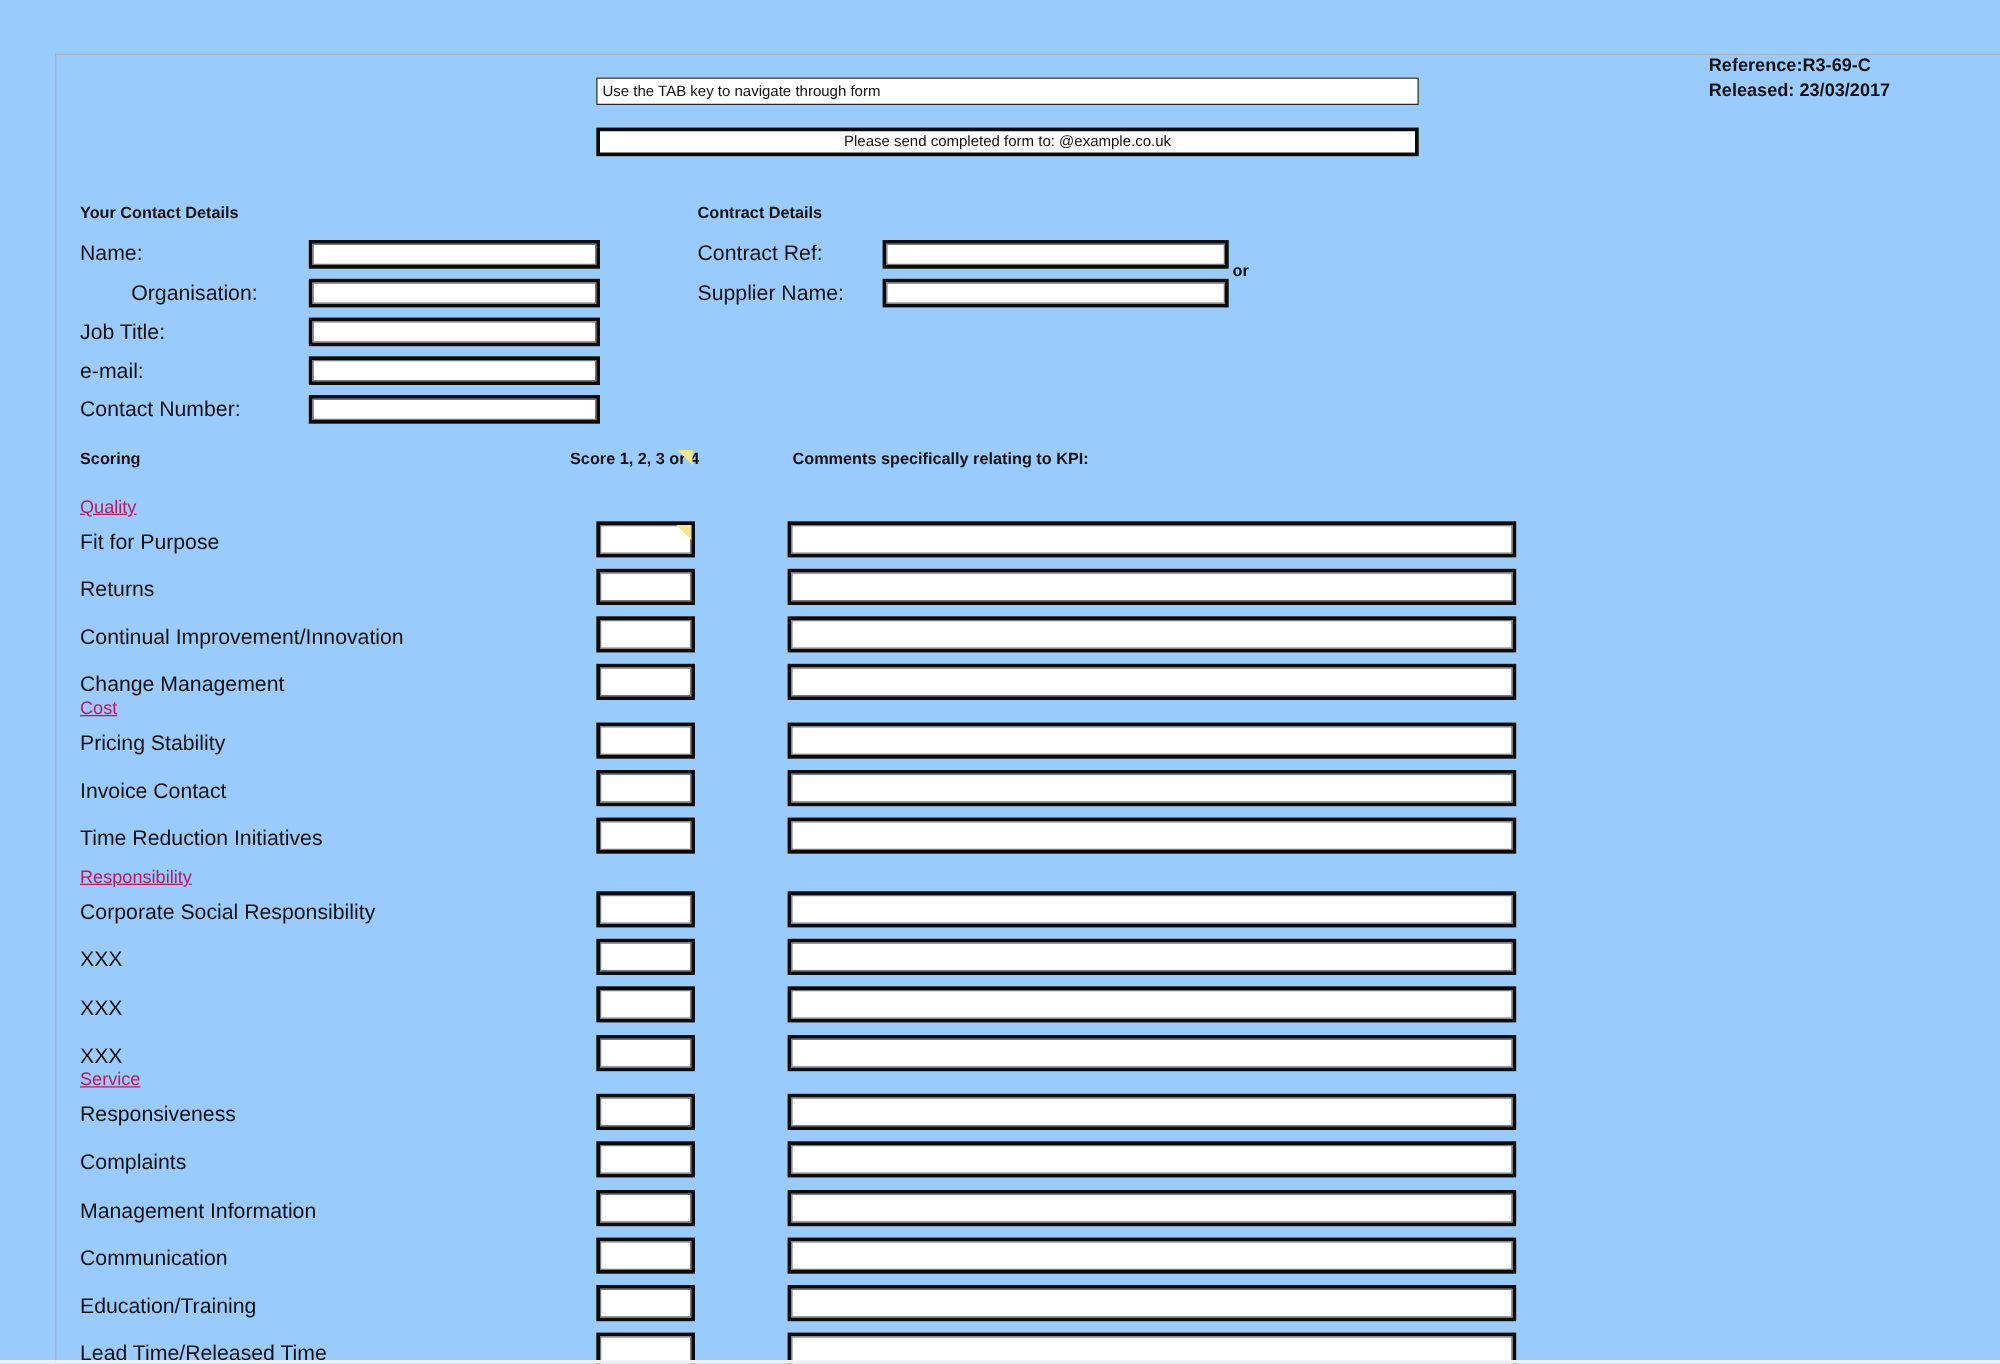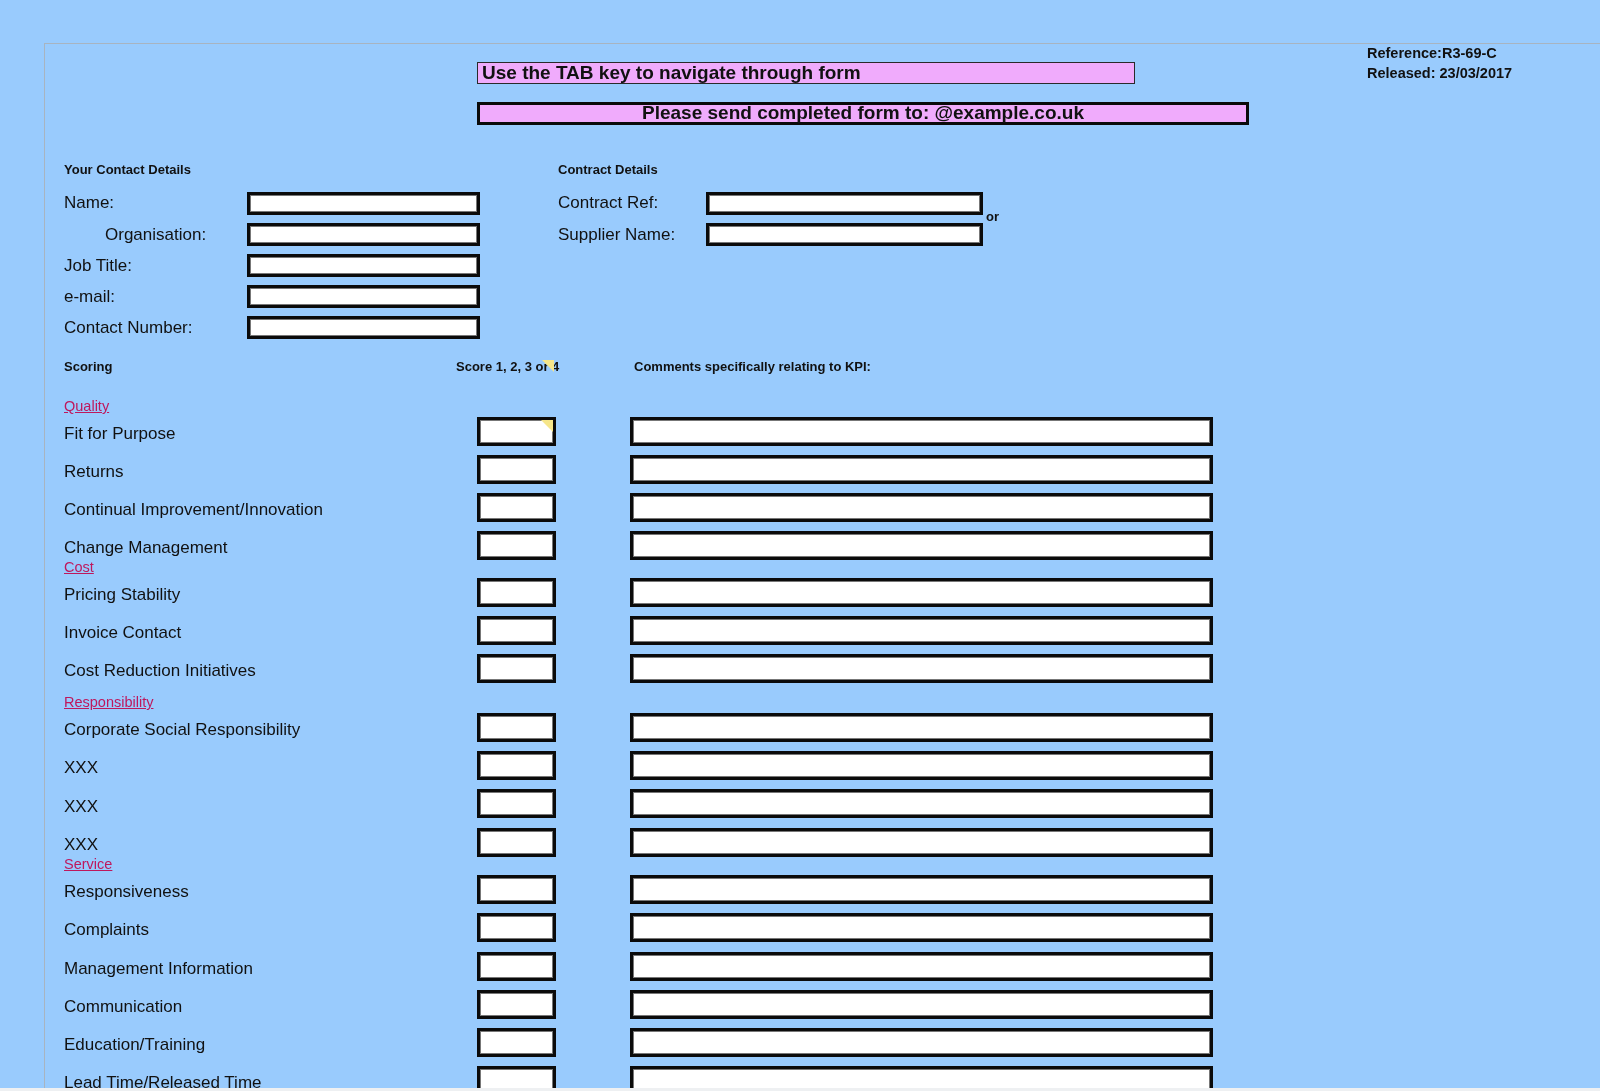--- a/index.html
+++ b/index.html
@@ -21,22 +21,22 @@
   .bottom-bar {
     position: absolute; left: 0; top: 1088px;
     width: 1600px; height: 3px; background: #eef0f2;
   }
   .abs { position: absolute; }
   .txt { font-size: 17px; white-space: nowrap; }
   .hdr { font-size: 13px; font-weight: bold; white-space: nowrap; }
 
   .banner {
     position: absolute;
-    font-size: 19px; font-weight: bold;
-    background: #f0abfc;
+    font-size: 12px; font-weight: normal;
+    background: #ffffff;
     box-sizing: border-box;
     white-space: nowrap;
   }
   .banner.thin { border: 1px solid #2a2a2a; padding: 2px 4px; }
   .banner.thick { border: 3px solid #0a0a0a; text-align: center; padding: 0 4px; line-height: 16px; }
 
   .ref { position: absolute; left: 1367px; top: 43px; font-size: 14.5px; font-weight: bold; line-height: 20px; }
 
   .field {
     position: absolute;
@@ -63,21 +63,21 @@
     border-top: 12px solid #f6e68a;
     border-left: 12px solid transparent;
   }
 </style>
 </head>
 <body>
 
 <div class="page"></div>
 
 <div class="banner thin" style="left:477px; top:62px; width:658px; height:22px; line-height:16px;">Use the TAB key to navigate through form</div>
-<div class="banner thick" style="left:477px; top:102px; width:772px; height:23px;">Please send completed form to: @example.co.uk</div>
+<div class="banner thick" style="left:477px; top:102px; width:658px; height:23px;">Please send completed form to: @example.co.uk</div>
 
 <div class="ref">
   <div><span>Reference:</span><span>R3-69-C</span></div>
   <div><span>Released:</span> <span>23/03/2017</span></div>
 </div>
 
 <div class="hdr abs" style="left:64px; top:162px;">Your Contact Details</div>
 
 <div class="txt abs" style="left:64px; top:193px;">Name:</div>
 <input class="field" style="left: 247px; top: 192px; width: 233px; height: 23px;" value="">
@@ -131,21 +131,21 @@
 <a class="cat" href="#" style="left:64px; top:559px;">Cost</a>
 
 <div class="txt abs" style="left:64px; top:585px;">Pricing Stability</div>
 <input class="field" style="left: 477px; top: 578px; width: 79px; height: 29px;" value="">
 <input class="field" style="left: 630px; top: 578px; width: 583px; height: 29px;" value="">
 
 <div class="txt abs" style="left:64px; top:623px;">Invoice Contact</div>
 <input class="field" style="left: 477px; top: 616px; width: 79px; height: 29px;" value="">
 <input class="field" style="left: 630px; top: 616px; width: 583px; height: 29px;" value="">
 
-<div class="txt abs" style="left:64px; top:661px;">Cost Reduction Initiatives</div>
+<div class="txt abs" style="left:64px; top:661px;">Time Reduction Initiatives</div>
 <input class="field" style="left: 477px; top: 654px; width: 79px; height: 29px;" value="">
 <input class="field" style="left: 630px; top: 654px; width: 583px; height: 29px;" value="">
 
 <a class="cat" href="#" style="left:64px; top:694px;">Responsibility</a>
 
 <div class="txt abs" style="left:64px; top:720px;">Corporate Social Responsibility</div>
 <input class="field" style="left: 477px; top: 713px; width: 79px; height: 29px;" value="">
 <input class="field" style="left: 630px; top: 713px; width: 583px; height: 29px;" value="">
 
 <div class="txt abs" style="left:64px; top:758px;">XXX</div>

